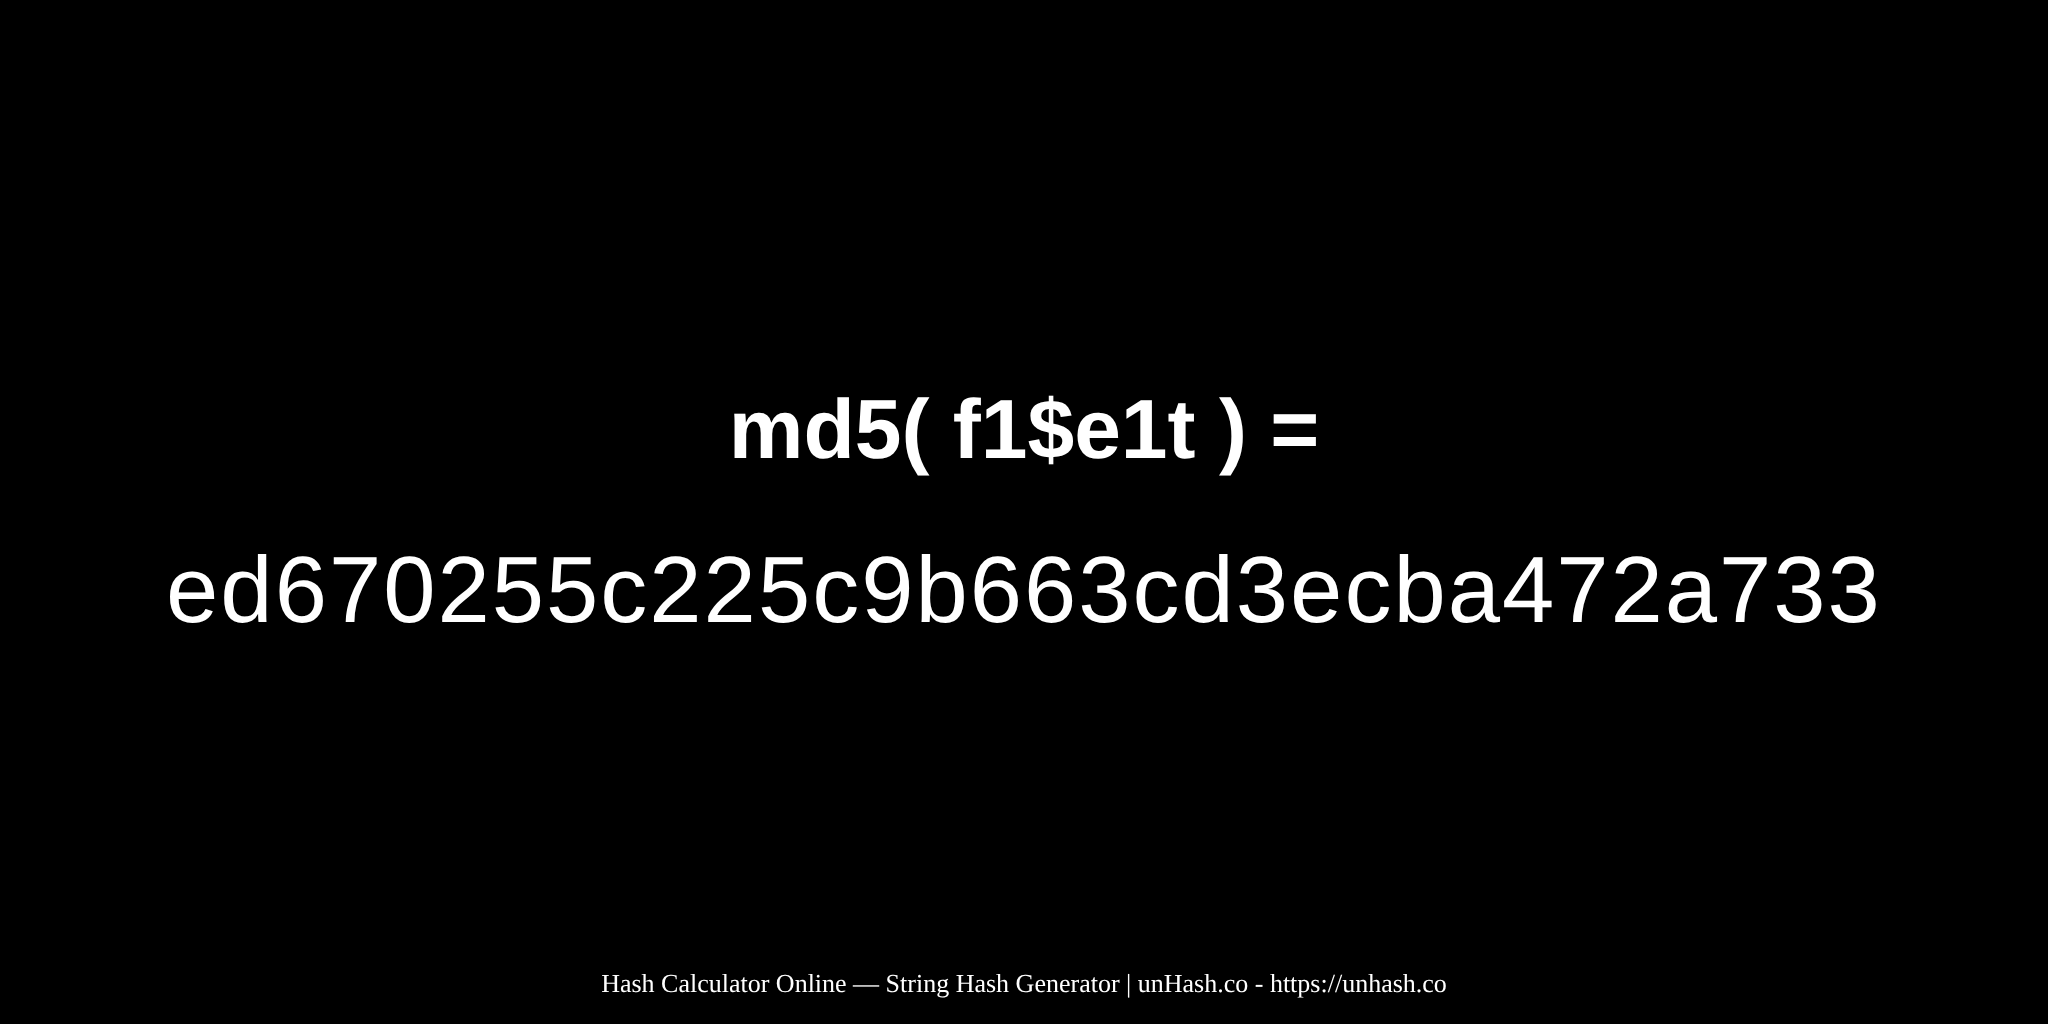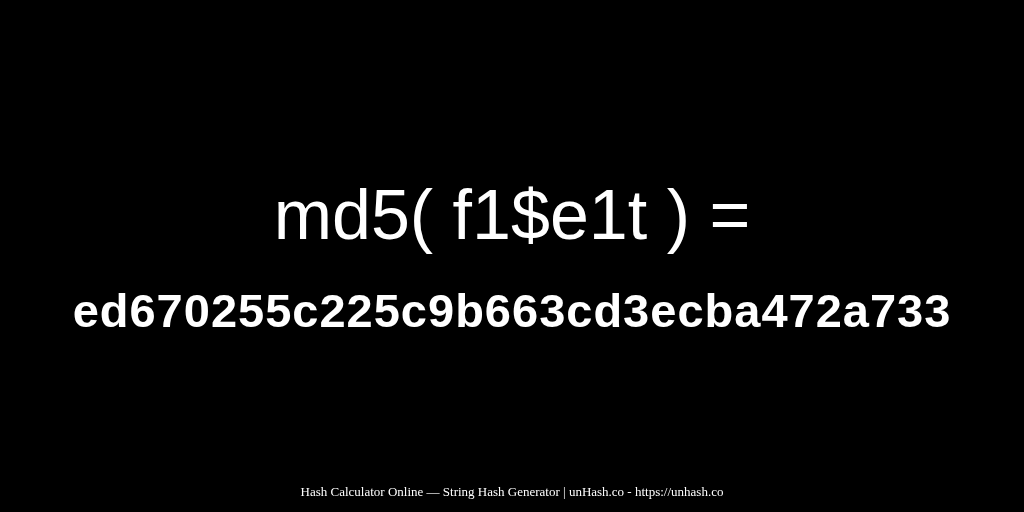--- a/index.html
+++ b/index.html
@@ -22,29 +22,29 @@
     .main-content {
       display: flex;
       flex-direction: column;
       align-items: center;
       justify-content: center;
       flex: 1;
       width: 100%;
     }
     .hash-expression {
       color: #ffffff;
-      font-size: 70px;
-      font-weight: normal;
+      font-size: 42px;
+      font-weight: bold;
       margin-bottom: 28px;
       text-align: center;
     }
     .hash-result {
       color: #ffffff;
       font-size: 47px;
-      font-weight: bold;
+      font-weight: normal;
       text-align: center;
       letter-spacing: 1px;
     }
     .footer {
       position: absolute;
       bottom: 12px;
       width: 100%;
       text-align: center;
       color: #ffffff;
       font-size: 13px;

